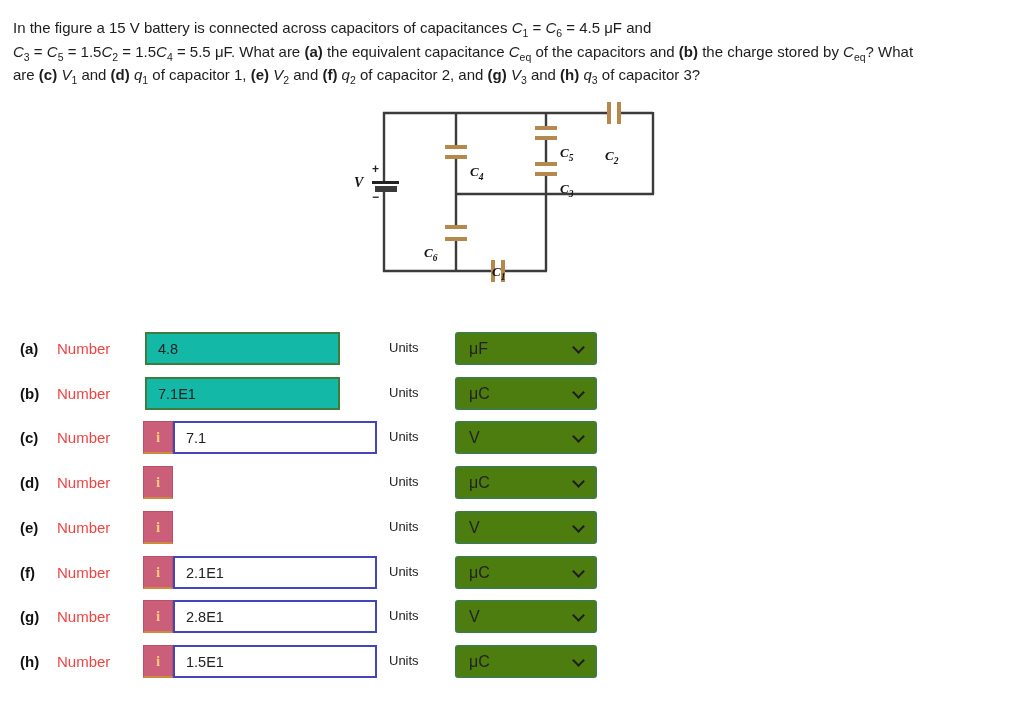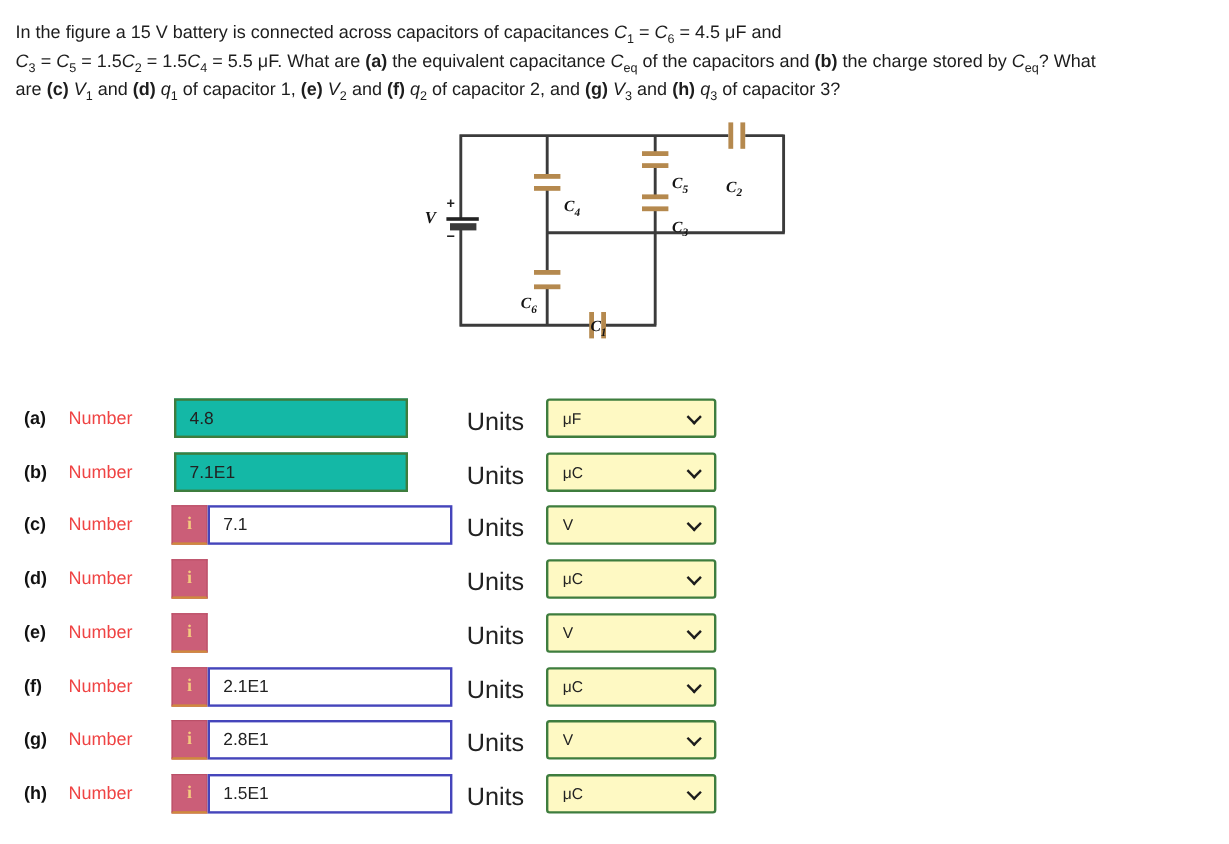--- a/index.html
+++ b/index.html
@@ -29,25 +29,25 @@
   .letter{position:absolute;left:20px;top:8px;font-weight:700;font-size:15px;color:#111;}
   .num-label{position:absolute;left:57px;top:8px;font-size:15px;color:#ef4444;}
   .badge{position:absolute;left:143px;top:0;width:30px;height:33px;background:#cb5e78;
          color:#f3c97e;font-family:"Liberation Serif",serif;font-weight:700;font-size:15px;
          display:flex;align-items:center;justify-content:center;box-sizing:border-box;
          border:1px solid #bb5068;border-bottom:2px solid #cf8a3e;cursor:pointer;}
   .num-input{position:absolute;top:0;height:33px;box-sizing:border-box;font-size:14.5px;
              padding:0 4px 0 11px;color:#222;font-family:"Liberation Sans",sans-serif;outline:none;}
   .num-input.answered{left:145px;width:195px;background:#14b8a6;border:2px solid #3e7d3e;}
   .num-input.flagged{left:173px;width:204px;background:#ffffff;border:2px solid #4545bb;}
-  .units-label{position:absolute;left:389px;top:8px;font-size:21px;color:#222;}
+  .units-label{position:absolute;left:389px;top:8px;font-size:13px;color:#222;}
   .select-wrap{position:absolute;left:455px;top:0;width:142px;height:33px;}
   .unit-select{width:100%;height:100%;-webkit-appearance:none;-moz-appearance:none;appearance:none;
-               background:#fef9c3;border:2px solid #3e7d3e;border-radius:3px;padding:0 24px 0 12px;
-               font-size:13px;color:#222;font-family:"Liberation Sans",sans-serif;box-sizing:border-box;}
+               background:#4d7c0f;border:2px solid #3e7d3e;border-radius:3px;padding:0 24px 0 12px;
+               font-size:16px;color:#222;font-family:"Liberation Sans",sans-serif;box-sizing:border-box;}
   .chev{position:absolute;right:14px;top:11px;width:7px;height:7px;
         border-right:2px solid #1d1d1d;border-bottom:2px solid #1d1d1d;
         transform:rotate(45deg);pointer-events:none;}
 </style>
 </head>
 <body>
 
 <div id="canvas">
 
   <div id="problem">
@@ -79,21 +79,21 @@
       </g>
 
       <rect x="22" y="86" width="27" height="3" fill="#222222"></rect>
       <rect x="25" y="91" width="22" height="6" fill="#3a3a3a"></rect>
     </svg>
 
     <span class="cap-label" style="left:120px;top:47px"><i>C</i><sub>4</sub></span>
     <span class="cap-label" style="left:210px;top:28px"><i>C</i><sub>5</sub></span>
     <span class="cap-label" style="left:210px;top:64px"><i>C</i><sub>3</sub></span>
     <span class="cap-label" style="left:255px;top:31px"><i>C</i><sub>2</sub></span>
-    <span class="cap-label" style="left:84px;top:128px"><i>C</i><sub>6</sub></span>
+    <span class="cap-label" style="left:74px;top:128px"><i>C</i><sub>6</sub></span>
     <span class="cap-label" style="left:142px;top:147px"><i>C</i><sub>1</sub></span>
 
     <span class="bat-label" style="left:4px;top:81px">V</span>
     <span class="bat-sign" style="left:22px;top:68px">+</span>
     <span class="bat-sign" style="left:22px;top:96px">−</span>
   </div>
 
   <div class="ans-row" style="top:332px">
     <span class="letter">(a)</span>
     <span class="num-label">Number</span>

